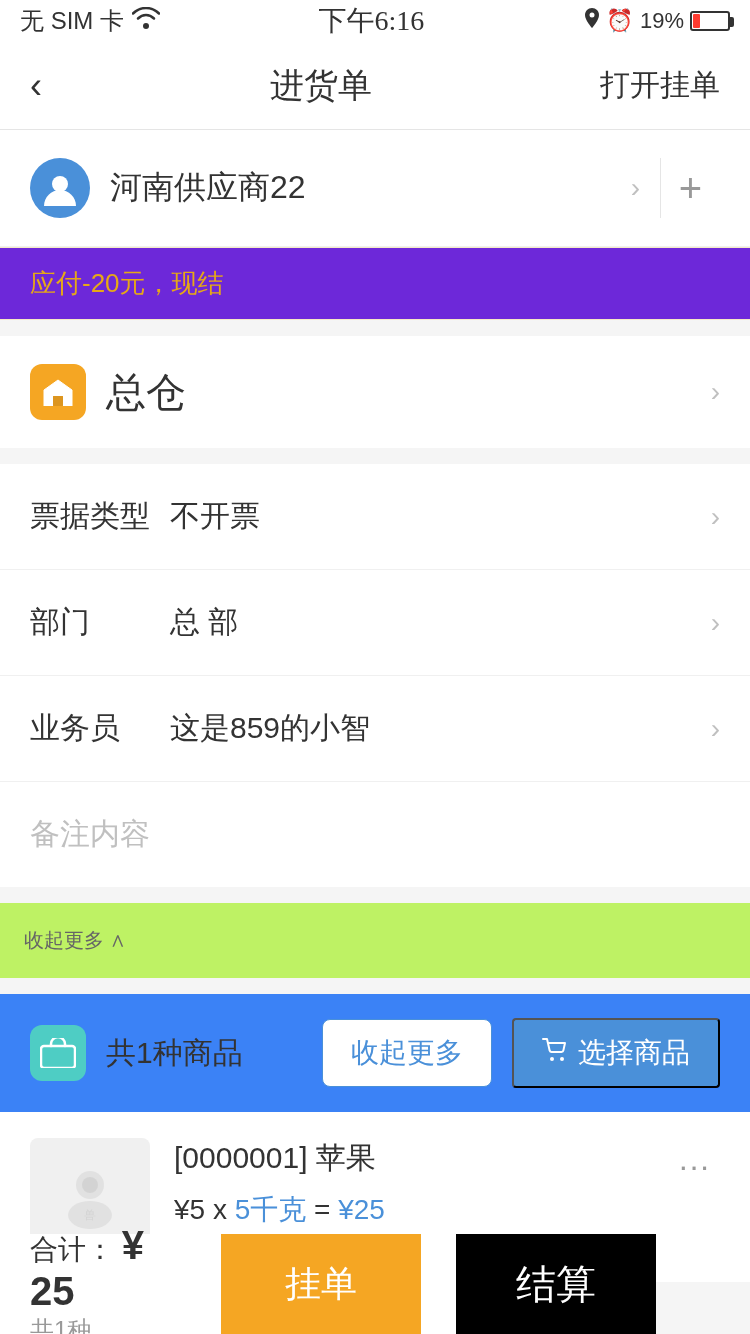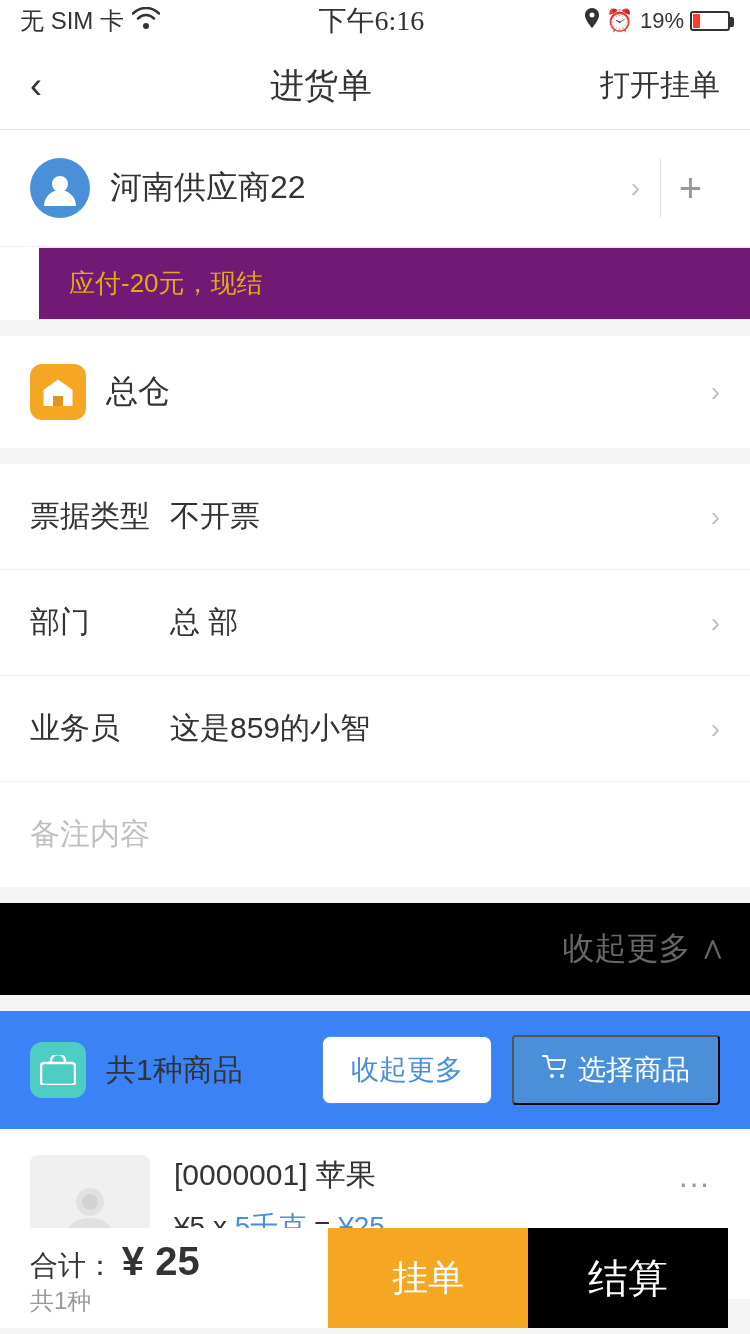--- a/index.html
+++ b/index.html
@@ -120,27 +120,26 @@
       justify-content: center;
       font-size: 40px;
       color: #999;
       border-left: 1px solid #e5e5e5;
       margin-left: 20px;
       cursor: pointer;
     }
 
     
     .notice-bar {
-      background: #701a75;
+      background: #6d28d9;
       padding: 18px 30px;
       font-size: 26px;
       color: #e6a817;
       border-top: 1px solid #f5e9c8;
       border-bottom: 1px solid #f5e9c8;
-      margin-left: 39px;
     }
 
     
     .warehouse-row {
       display: flex;
       align-items: center;
       padding: 28px 30px;
       background: #fff;
     }
     .warehouse-icon {
@@ -149,21 +148,21 @@
       background: #f5a623;
       border-radius: 12px;
       display: flex;
       align-items: center;
       justify-content: center;
       margin-right: 20px;
       font-size: 30px;
     }
     .warehouse-name {
       flex: 1;
-      font-size: 32px;
+      font-size: 40px;
       color: #333;
     }
 
     
     .form-section {
       background: #fff;
       margin-bottom: 16px;
     }
     .form-row {
       display: flex;
@@ -183,24 +182,24 @@
       flex: 1;
       font-size: 30px;
       color: #333;
     }
     .form-placeholder {
       color: #c0c0c0;
     }
 
     
     .collapse-btn {
-      background: #000000;
-      text-align: right;
+      background: #bef264;
+      text-align: left;
       padding: 24px;
-      font-size: 32px;
+      font-size: 20px;
       color: #666;
       cursor: pointer;
       margin-bottom: 16px;
     }
 
     
     .product-header {
       background: #3b82f6;
       display: flex;
       align-items: center;
@@ -285,27 +284,28 @@
     .product-more {
       font-size: 32px;
       color: #999;
       padding: 10px;
       cursor: pointer;
     }
 
     
     .footer-bar {
       position: fixed;
-      bottom: 6px;
+      bottom: 0;
       left: 0;
-      width: 728px;
+      width: 656px;
       height: 100px;
       display: flex;
       align-items: center;
       background: #fff;
+      gap: 35px;
     }
     .footer-total {
       flex: 1;
       padding: 0 30px;
     }
     .footer-total-amount {
       font-size: 40px;
       font-weight: 600;
       color: #333;
     }

